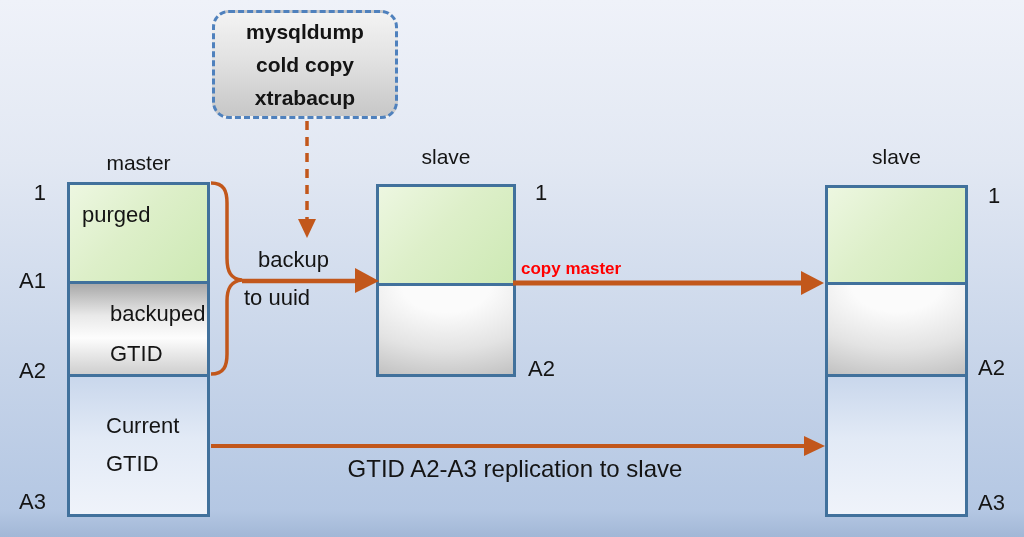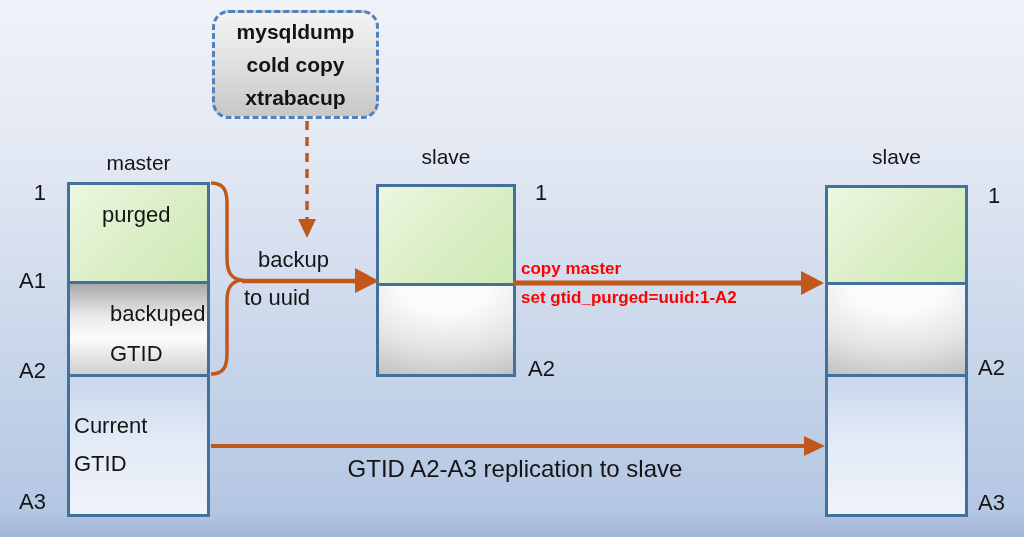--- a/index.html
+++ b/index.html
@@ -8,31 +8,31 @@
     font-family:"Liberation Sans",sans-serif;color:#141414;
     background:linear-gradient(180deg,#eff2f9 0%,#e2e8f3 30%,#c9d6ea 65%,#b4c7e3 95%,#a2b7d6 100%);
   }
   
   .seg{position:absolute;box-sizing:border-box;border:3px solid var(--box_border);z-index:2;}
   .seg-green{background:linear-gradient(135deg,#edf7e1 0%,#ddefc9 45%,#cde9b4 100%);}
   .seg-gray-m{background:linear-gradient(180deg,#a9a9a9 0%,#e9e9e9 35%,#fdfdfd 60%,#cfcfcf 100%);padding-left:28px;}
   .seg-gray-s{background:radial-gradient(130% 120% at 50% 0%,#fbfbfb 25%,#e3e3e3 60%,#b9b9b9 100%);}
   .seg-blue{background:linear-gradient(180deg,#c9d7ec 0%,#e2eaf6 45%,#eff3fa 100%);}
   .seg-text{padding:10px 6px 0 12px;font-size:22px;line-height:40px;white-space:nowrap;}
-  .seg-text.current{padding:30px 0 0 4px;line-height:38px;}
+  .seg-text.current{padding:30px 0 0 36px;line-height:38px;}
   
   .node-title{position:absolute;font-size:21px;text-align:center;z-index:3;}
   .marker{position:absolute;font-size:22px;z-index:3;}
   .marker.r{text-align:right;width:40px;}
   .arrow-label{position:absolute;font-size:22px;z-index:6;white-space:nowrap;}
   .cmd{position:absolute;font-size:17px;font-weight:bold;color:var(--red);z-index:6;white-space:nowrap;letter-spacing:0px;}
   .repl-label{position:absolute;font-size:24px;text-align:center;z-index:6;}
   
   .source-box{
-    position:absolute;left:212px;top:10px;width:167px;height:109px;box-sizing:border-box;
+    position:absolute;left:212px;top:10px;width:186px;height:109px;box-sizing:border-box;
     border:3px dashed var(--dashed_border);border-radius:17px;
     background:linear-gradient(180deg,#f3f3f3 0%,#e2e2e2 45%,#c7c7c7 100%);
     display:flex;flex-direction:column;justify-content:center;align-items:center;
     font-size:21px;font-weight:bold;line-height:33px;z-index:4;
   }
   svg.overlay{position:absolute;left:0;top:0;z-index:5;pointer-events:none;}
   svg .oline{stroke:var(--arrow);fill:none;}
   svg .ohead{fill:var(--arrow);stroke:none;}
 </style>
 </head>
@@ -43,21 +43,21 @@
   <div class="source-box">
     <span>mysqldump</span>
     <span>cold copy</span>
     <span>xtrabacup</span>
   </div>
 
   <div class="node-title" style="left:67px;top:151px;width:143px;">master</div>
   <div class="node-title" style="left:376px;top:145px;width:140px;">slave</div>
   <div class="node-title" style="left:825px;top:145px;width:143px;">slave</div>
 
-  <div class="seg seg-green" style="left:67px;top:182px;width:143px;height:102px;padding-left:20px;">
+  <div class="seg seg-green" style="left:67px;top:182px;width:143px;height:102px;">
     <div class="seg-text">
       <div>purged</div>
     </div>
   </div>
   <div class="seg seg-gray-m" style="left:67px;top:281px;width:143px;height:96px;">
     <div class="seg-text">
       <div>backuped</div>
       <div>GTID</div>
     </div>
   </div>
@@ -81,21 +81,20 @@
   <div class="seg seg-green" style="left:825px;top:185px;width:143px;height:100px;"></div>
   <div class="seg seg-gray-s" style="left:825px;top:282px;width:143px;height:95px;"></div>
   <div class="seg seg-blue" style="left:825px;top:374px;width:143px;height:143px;"></div>
   <div class="marker" style="left:988px;top:183px;">1</div>
   <div class="marker" style="left:978px;top:355px;">A2</div>
   <div class="marker" style="left:978px;top:490px;">A3</div>
 
   <div class="arrow-label" style="left:258px;top:247px;">backup</div>
   <div class="arrow-label" style="left:244px;top:285px;">to uuid</div>
   <div class="cmd" style="left:521px;top:259px;">copy master</div>
-  <div class="cmd" style="left:521px;top:288px;">set gtid_purged=uuid:1-A2</div>
   <div class="repl-label" style="left:260px;top:455px;width:510px;">GTID A2-A3 replication to slave</div>
 
   <svg class="overlay" width="1024" height="537" viewBox="0 0 1024 537">
 
     <path class="oline" stroke-width="3.5" d="M211,183 C224,183 227,191 227,203 L227,258 C227,272 231,279 242,280
              C231,281 227,288 227,301 L227,354 C227,366 224,374 211,374"></path>
 
     <line class="oline" stroke-width="3.5" stroke-dasharray="9 7" x1="307" y1="121" x2="307" y2="220"></line>
     <polygon class="ohead" points="298,219 316,219 307,238"></polygon>
 

